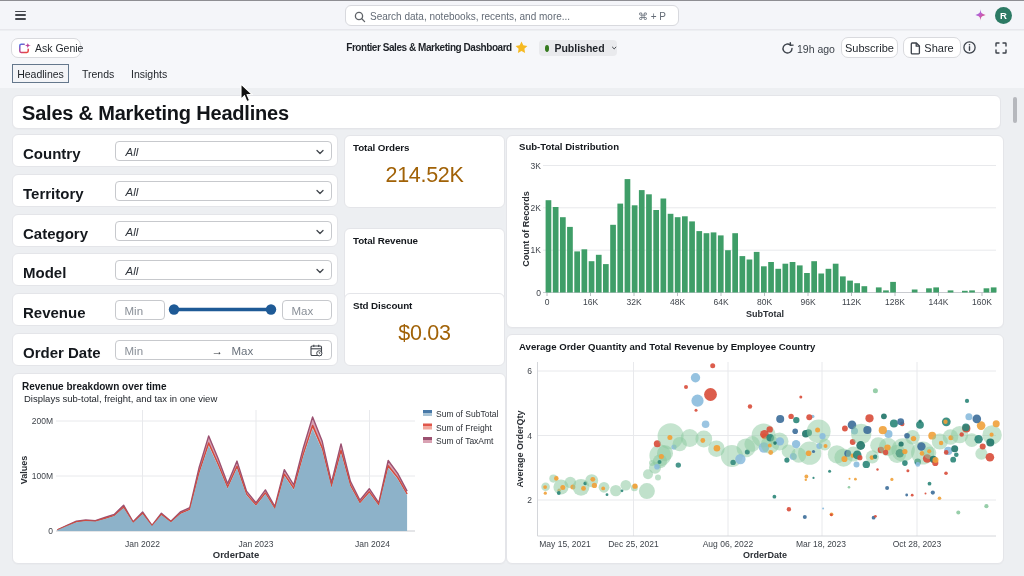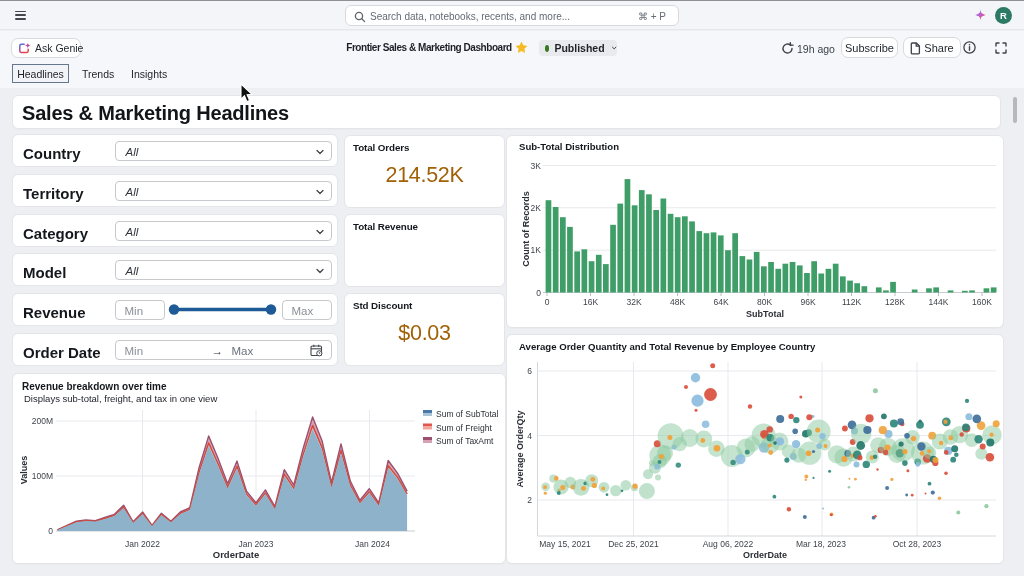--- a/index.html
+++ b/index.html
@@ -190,21 +190,21 @@
       </g>
       <circle cx="9.3" cy="9.3" r="2.6" fill="#fff" stroke="#41464d" stroke-width="1"></circle>
       <path d="M9.3 8.1 v1.2 h1" fill="none" stroke="#41464d" stroke-width="0.9"></path>
     </svg>
 </div>
 
 <div class="kcard" style="top:135px;height:73px">
     <div class="klab">Total Orders</div>
     <div class="kval" style="top:27px">214.52K</div>
   </div>
-<div class="kcard" style="top:214px;height:73px">
+<div class="kcard" style="top:228px;height:73px">
     <div class="klab">Total Revenue</div>
   </div>
 <div class="kcard" style="top:293px;height:73px">
     <div class="klab">Std Discount</div>
     <div class="kval" style="top:27px">$0.03</div>
   </div>
 
 <div class="card" style="left:506px;top:135px;width:498px;height:193px"></div>
 <div class="card" style="left:506px;top:334px;width:498px;height:230px"></div>
 <div class="card" style="left:12px;top:373px;width:493.5px;height:191px"></div>

